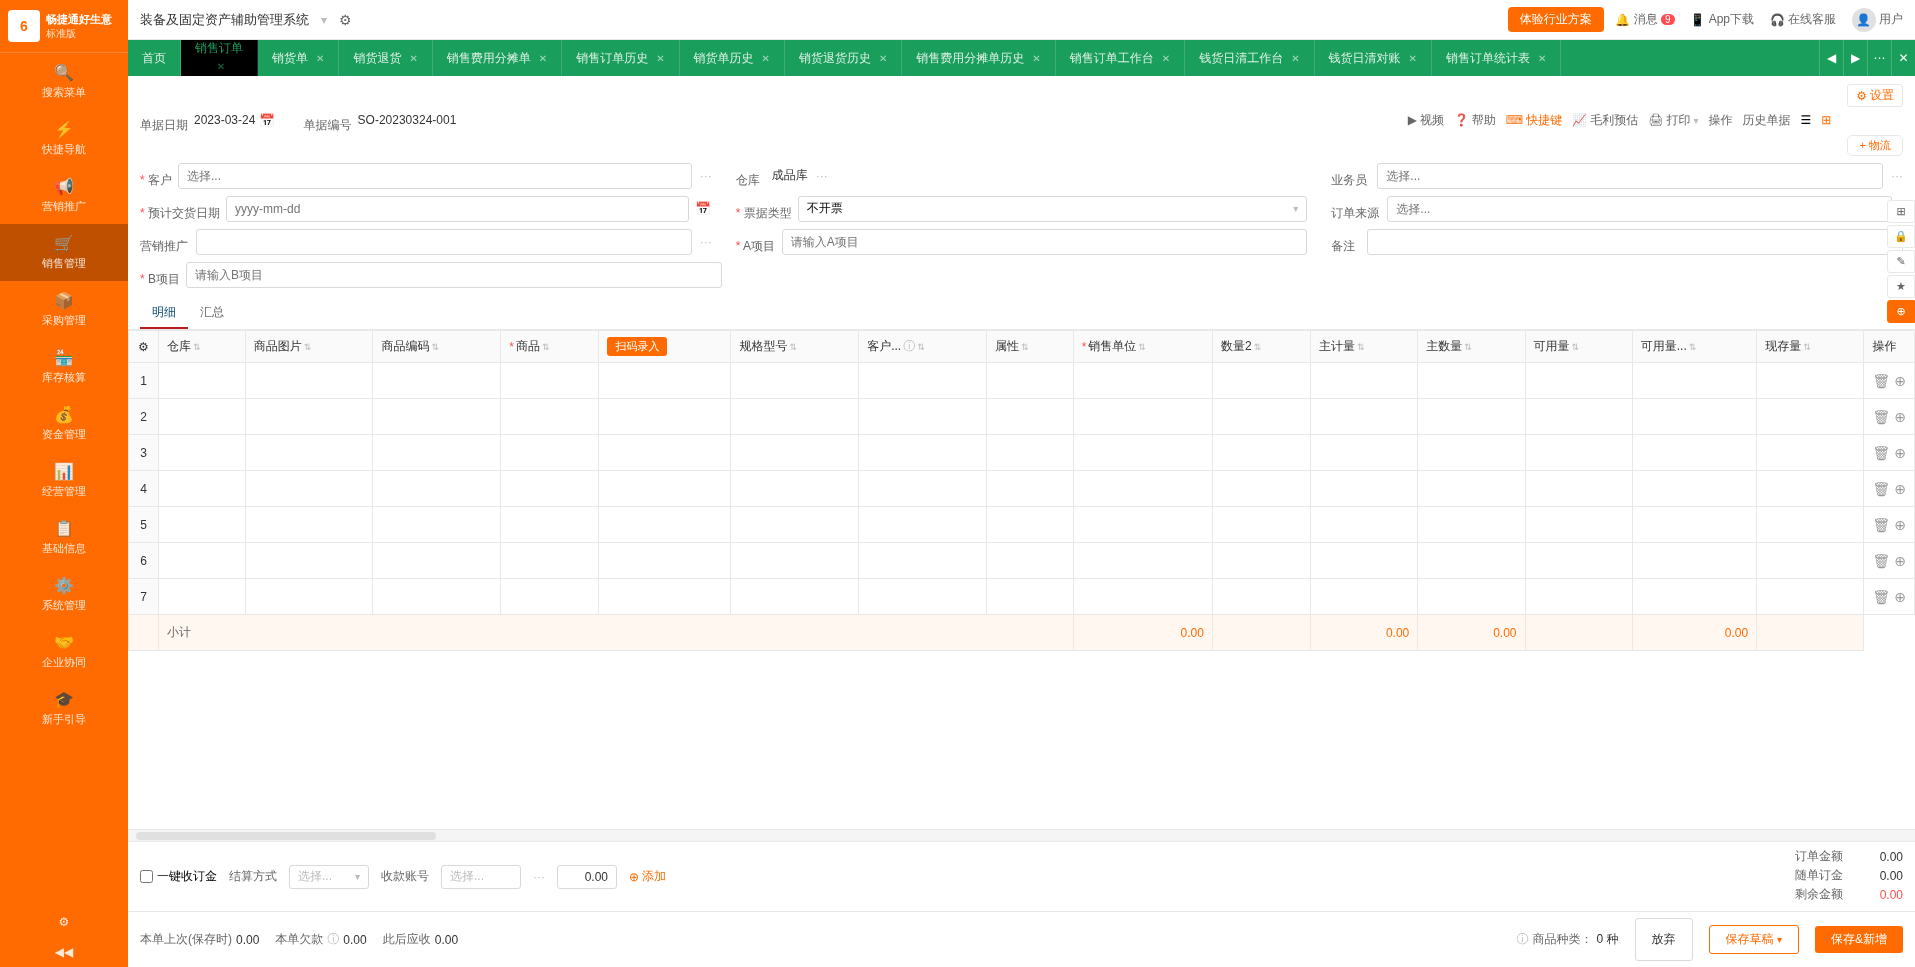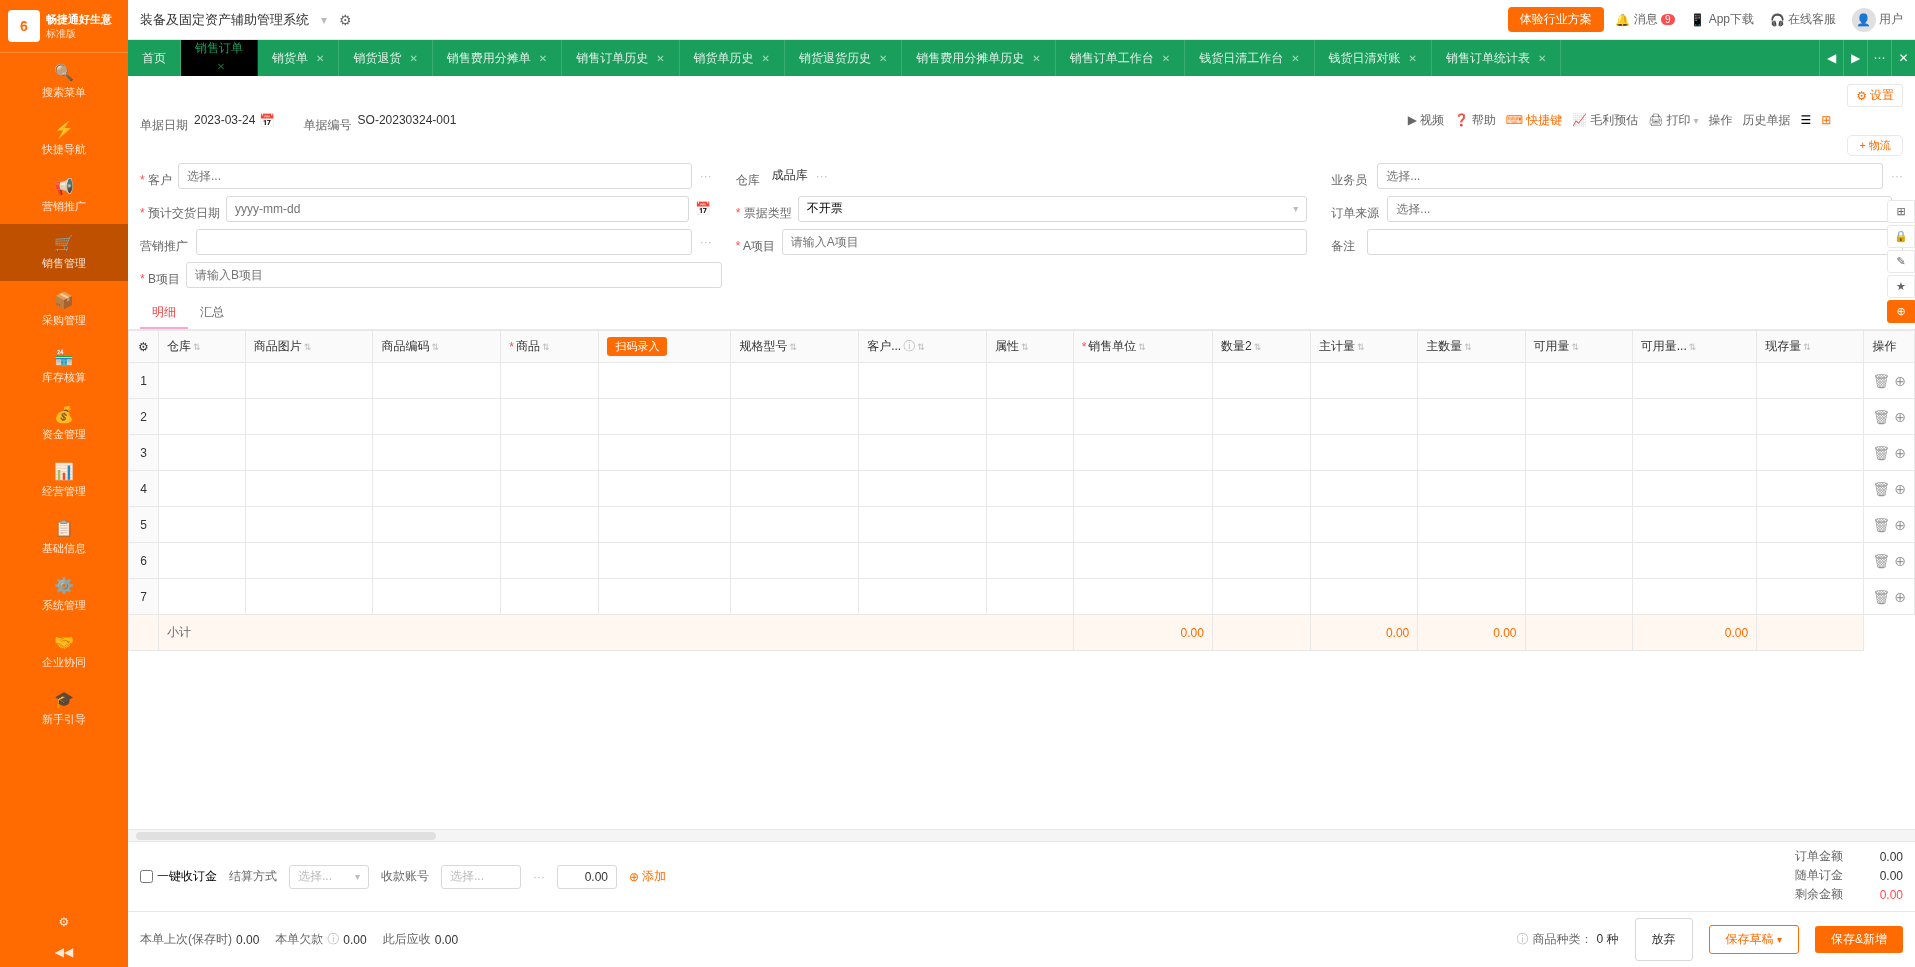--- a/index.html
+++ b/index.html
@@ -381,21 +381,21 @@
 
       <div class="field-row">
         <div class="field-group" style="flex:0 0 33%;">
           <span class="field-label req" style="color:#666;white-space:nowrap;min-width:40px;">B项目</span>
           <input type="text" class="field-input" placeholder="请输入B项目" style="flex: 1 1 0%; color: rgb(187, 187, 187);">
         </div>
       </div>
     </div>
 
     <div class="table-tabs">
-      <div class="table-tab active" style="color:#ef4444;border-bottom:2px solid #f9a8d4;">
+      <div class="table-tab active" style="color:#0c4a6e;border-bottom:2px solid #b91c1c;">
         <span>明细</span>
       </div>
       <div class="table-tab">
         <span>汇总</span>
       </div>
     </div>
 
     <div class="table-container">
       <table class="data-table">
         <thead>

